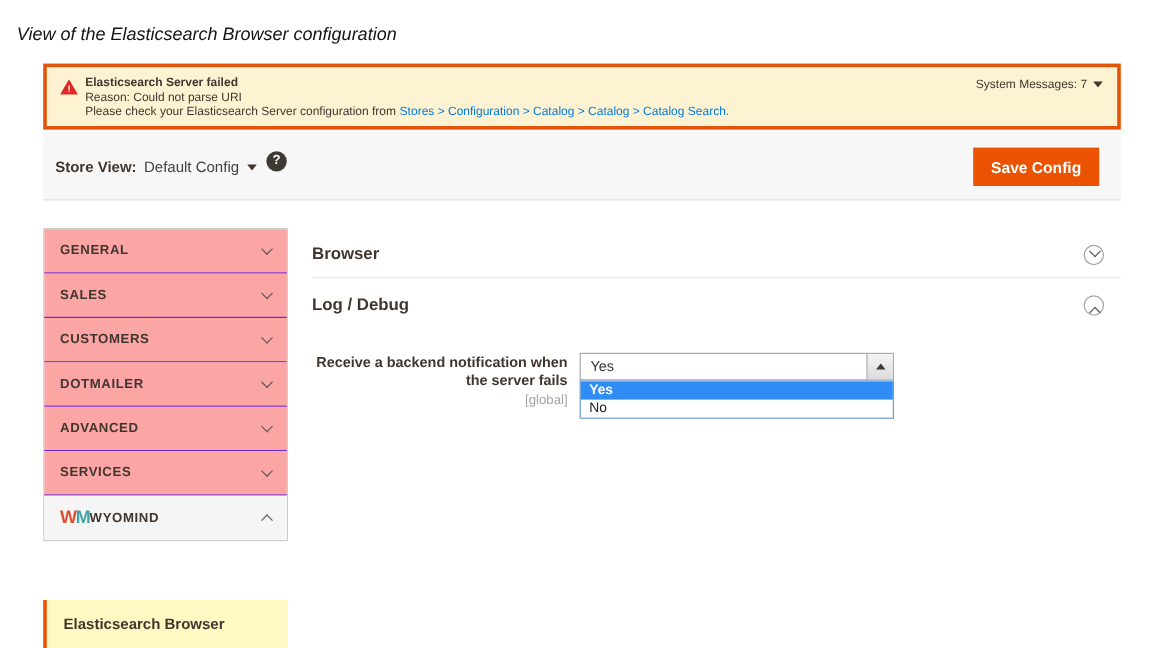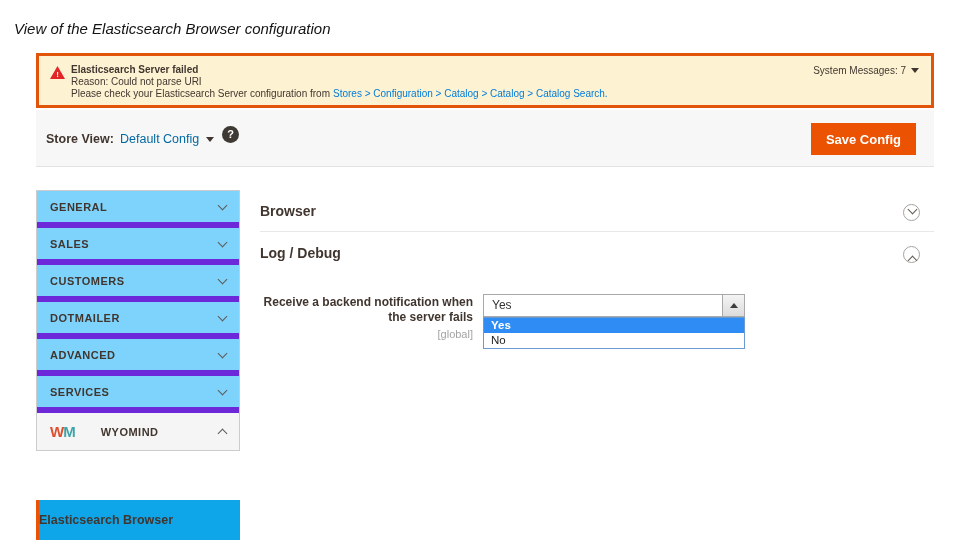--- a/index.html
+++ b/index.html
@@ -27,47 +27,47 @@
             cursor:pointer; display:flex; align-items:center; gap:5px; }
   .caret-down { width:0; height:0; border-left:4px solid transparent;
             border-right:4px solid transparent; border-top:5px solid #41362f; display:inline-block; }
 
   
   .header-band { position:absolute; left:36px; top:110px; width:898px; height:57px;
                  background:#f7f7f7; border-bottom:1px solid #e2e2e2; }
   .store-view-label { position:absolute; left:10px; top:22px; font-size:12.5px;
                  font-weight:bold; color:#41362f; }
   .store-view-switcher { position:absolute; left:84px; top:22px; font-size:12.5px;
-                 color:#0369a1; cursor:pointer; display:flex; align-items:center; gap:7px; }
+                 color:#404040; cursor:pointer; display:flex; align-items:center; gap:7px; }
   .help-icon { position:absolute; left:186px; top:16px; width:17px; height:17px;
                  border-radius:50%; background:#3e3933; color:#fff; font-size:11px;
                  font-weight:bold; text-align:center; line-height:17px; cursor:pointer; }
   .save-btn { position:absolute; right:18px; top:13px; height:32px; padding:0 15px;
                  background:#eb5202; color:#fff; font-weight:bold; font-size:13px;
                  border:none; cursor:pointer; font-family:"Liberation Sans",sans-serif; }
 
   
   .sidebar { position:absolute; left:36px; top:190px; width:204px; }
   .accordion { border:1px solid #cccccc; background:#fff; }
-  .acc-row { height:37px; border-bottom:6px solid #6d28d9; display:flex;
+  .acc-row { height:37px; border-bottom:1px solid #6d28d9; display:flex;
              align-items:center; justify-content:space-between; padding:0 13px;
-             cursor:pointer; background:#7dd3fc; }
+             cursor:pointer; background:#fca5a5; }
   .acc-row:last-child { border-bottom:none; }
   .acc-row.active { background:#f5f5f5; }
   .acc-label { font-size:11px; font-weight:bold; letter-spacing:.5px; color:#41362f; }
   .chev { width:7px; height:7px; border-right:1.6px solid #5e5a55;
           border-bottom:1.6px solid #5e5a55; transform:rotate(45deg); margin-top:-3px; }
   .chev.up { transform:rotate(-135deg); margin-top:3px; }
-  .wm-logo { font-size:15px; font-weight:bold; letter-spacing:-1px; margin-right:26px; }
+  .wm-logo { font-size:15px; font-weight:bold; letter-spacing:-1px; margin-right:0; }
   .wm-w { color:#dd4f2e; } .wm-m { color:#3fa3a7; }
   .acc-left { display:flex; align-items:center; }
   .subnav-item { position:absolute; left:0; top:310px; width:204px; height:40px;
           border-left:3px solid #eb5202; display:flex; align-items:center;
-          font-size:12.5px; font-weight:bold; color:#41362f;
-          background:#0ea5e9; cursor:pointer; }
+          padding-left:14px; font-size:12.5px; font-weight:bold; color:#41362f;
+          background:#fef9c3; cursor:pointer; }
 
   
   .main { position:absolute; left:260px; top:190px; width:674px; }
   .section-header { position:relative; height:42px; cursor:pointer; }
   .section-header.bordered { border-bottom:1px solid #e8e8e8; }
   .section-title { position:absolute; left:0; top:13px; font-size:14px;
           font-weight:bold; color:#41362f; }
   .circle-icon { position:absolute; right:14px; top:14px; width:17px; height:17px;
           border:1px solid #a8a29b; border-radius:50%; }
   .circle-icon .chev { position:absolute; left:4.5px; border-color:#5e5a55; }

